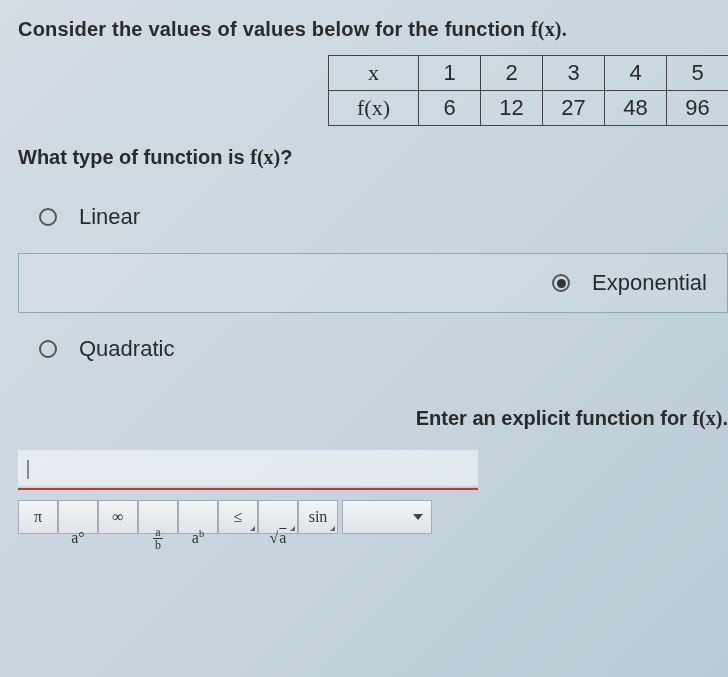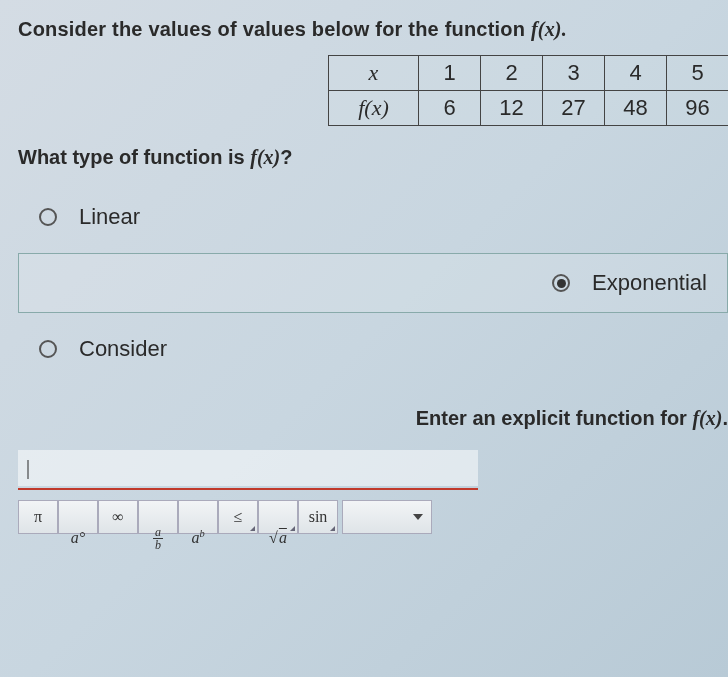--- a/index.html
+++ b/index.html
@@ -11,21 +11,21 @@
       overflow: hidden;
       padding: 18px 0 0 18px;
       color: #2a2a2a;
     }
     .prompt-line {
       font-size: 20px;
       font-weight: bold;
       margin-bottom: 14px;
       letter-spacing: 0.2px;
     }
-    .math-i { font-style: italic; font-family: 'Times New Roman', serif; margin-top: 42px; }
+    .math-i { font-family: 'Times New Roman', serif; margin-top: 42px; }
     table.value-table {
       border-collapse: collapse;
       margin-left: 310px;
       margin-bottom: 20px;
       font-size: 22px;
     }
     table.value-table td {
       border: 1.5px solid #444;
       padding: 4px 0;
       text-align: center;
@@ -181,21 +181,21 @@
     <span>Linear</span>
   </div>
   <div class="option-row selected">
     <span class="radio-outer">
         <span class="radio-inner"></span>
       </span>
     <span>Exponential</span>
   </div>
   <div class="option-row">
     <span class="radio-outer"></span>
-    <span>Consider</span>
+    <span>Quadratic</span>
   </div>
 </div>
 
 <div class="prompt-line2">
   <span>Enter an explicit function for </span>
   <span class="math-i">f(x)</span><span>.</span>
 </div>
 
 <div class="answer-input">
   <span>|</span><span></span>

